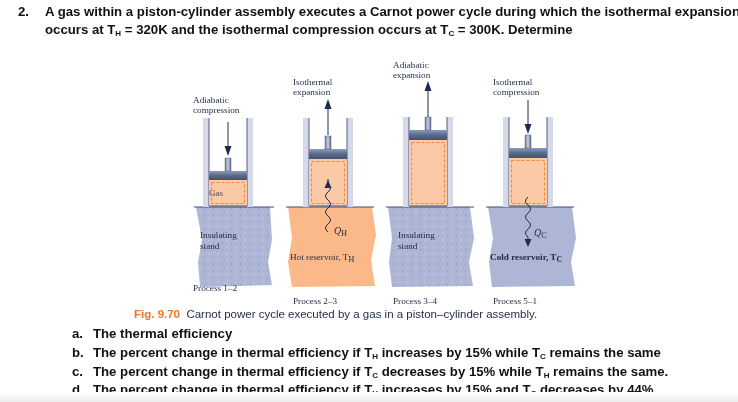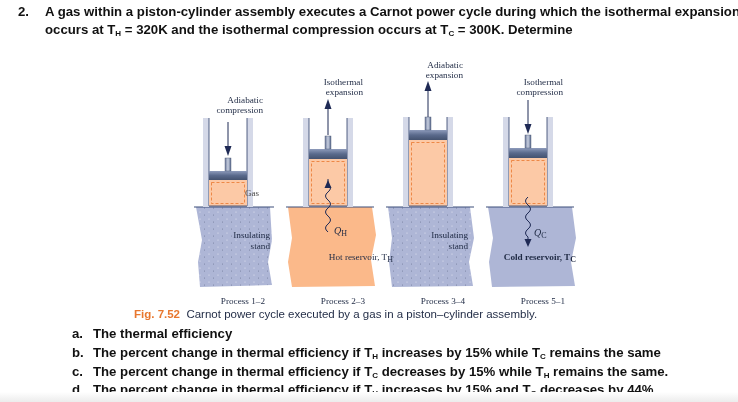--- a/index.html
+++ b/index.html
@@ -1,20 +1,20 @@
 <!DOCTYPE html>
 <html><head>
 <meta charset="utf-8">
 <style>
   html, body { margin:0; padding:0; background:#ffffff; }
   body { width:738px; height:402px; position:relative; overflow:hidden;
          font-family:"Liberation Sans", sans-serif; color:#111; }
   .abs { position:absolute; }
   .q-text { font-family:"Liberation Sans", sans-serif; font-weight:bold; font-size:13.2px; color:#111; line-height:17px; white-space:nowrap; }
-  .serif { font-family:"Liberation Serif", serif; color:#1f2a44; font-size:9.2px; line-height:10px; text-align:right; white-space:nowrap; }
+  .serif { font-family:"Liberation Serif", serif; color:#1f2a44; font-size:9.2px; line-height:10px; text-align:left; white-space:nowrap; }
   sub { font-size:8px; vertical-align:-2px; line-height:0; }
   .caption { font-family:"Liberation Sans", sans-serif; font-size:11.5px; color:#1f2a44; white-space:nowrap; }
   .caption .fig { color:#e8772e; font-weight:bold; }
   .fig-area { position:absolute; left:0; top:0; width:738px; height:402px; }
   .bottom-shade { position:absolute; left:0; top:392px; width:738px; height:10px;
                   background:linear-gradient(#ffffff, #ececec); }
 </style>
 </head>
 <body>
 
@@ -147,26 +147,26 @@
     <div>Insulating</div>
     <div>stand</div>
   </div>
 
 <div class="abs serif" style="left:334px; top:226px; font-style:italic; font-size:10px;"><span>Q</span><sub style="font-style:normal">H</sub></div>
 <div class="abs serif" style="left:534px; top:228px; font-style:italic; font-size:10px;"><span>Q</span><sub style="font-style:normal">C</sub></div>
 
 <div class="abs serif" style="left:290px; top:252px; width:103px;"><span>Hot reservoir, T</span><sub>H</sub></div>
 <div class="abs serif" style="left:490px; top:252px; width:86px;font-weight:bold;"><span>Cold reservoir, T</span><sub>C</sub></div>
 
-<div class="abs serif" style="left:193px; top:296px; width:72px;">Process 1–2</div>
+<div class="abs serif" style="left:193px; top:283px; width:72px;">Process 1–2</div>
 <div class="abs serif" style="left:293px; top:296px; width:72px;">Process 2–3</div>
 <div class="abs serif" style="left:393px; top:296px; width:72px;">Process 3–4</div>
 <div class="abs serif" style="left:493px; top:296px; width:72px;">Process 5–1</div>
 
-<div class="abs caption" style="left:134px; top:308px;"><span class="fig">Fig. 7.52</span>&nbsp; <span>Carnot power cycle executed by a gas in a piston–cylinder assembly.</span></div>
+<div class="abs caption" style="left:134px; top:308px;"><span class="fig">Fig. 9.70</span>&nbsp; <span>Carnot power cycle executed by a gas in a piston–cylinder assembly.</span></div>
 
 <div class="abs q-text" style="left:72px; top:325px;">a.</div>
 <div class="abs q-text" style="left:93px; top:325px;">The thermal efficiency</div>
 
 <div class="abs q-text" style="left:72px; top:344px;">b.</div>
 <div class="abs q-text" style="left:93px; top:344px;"><span>The percent change in thermal efficiency if T</span><sub>H</sub><span> increases by 15% while T</span><sub>C</sub><span> remains the same</span></div>
 
 <div class="abs q-text" style="left:72px; top:363px;">c.</div>
 <div class="abs q-text" style="left:93px; top:363px;text-align:right;"><span>The percent change in thermal efficiency if T</span><sub>C</sub><span> decreases by 15% while T</span><sub>H</sub><span> remains the same.</span></div>
 

